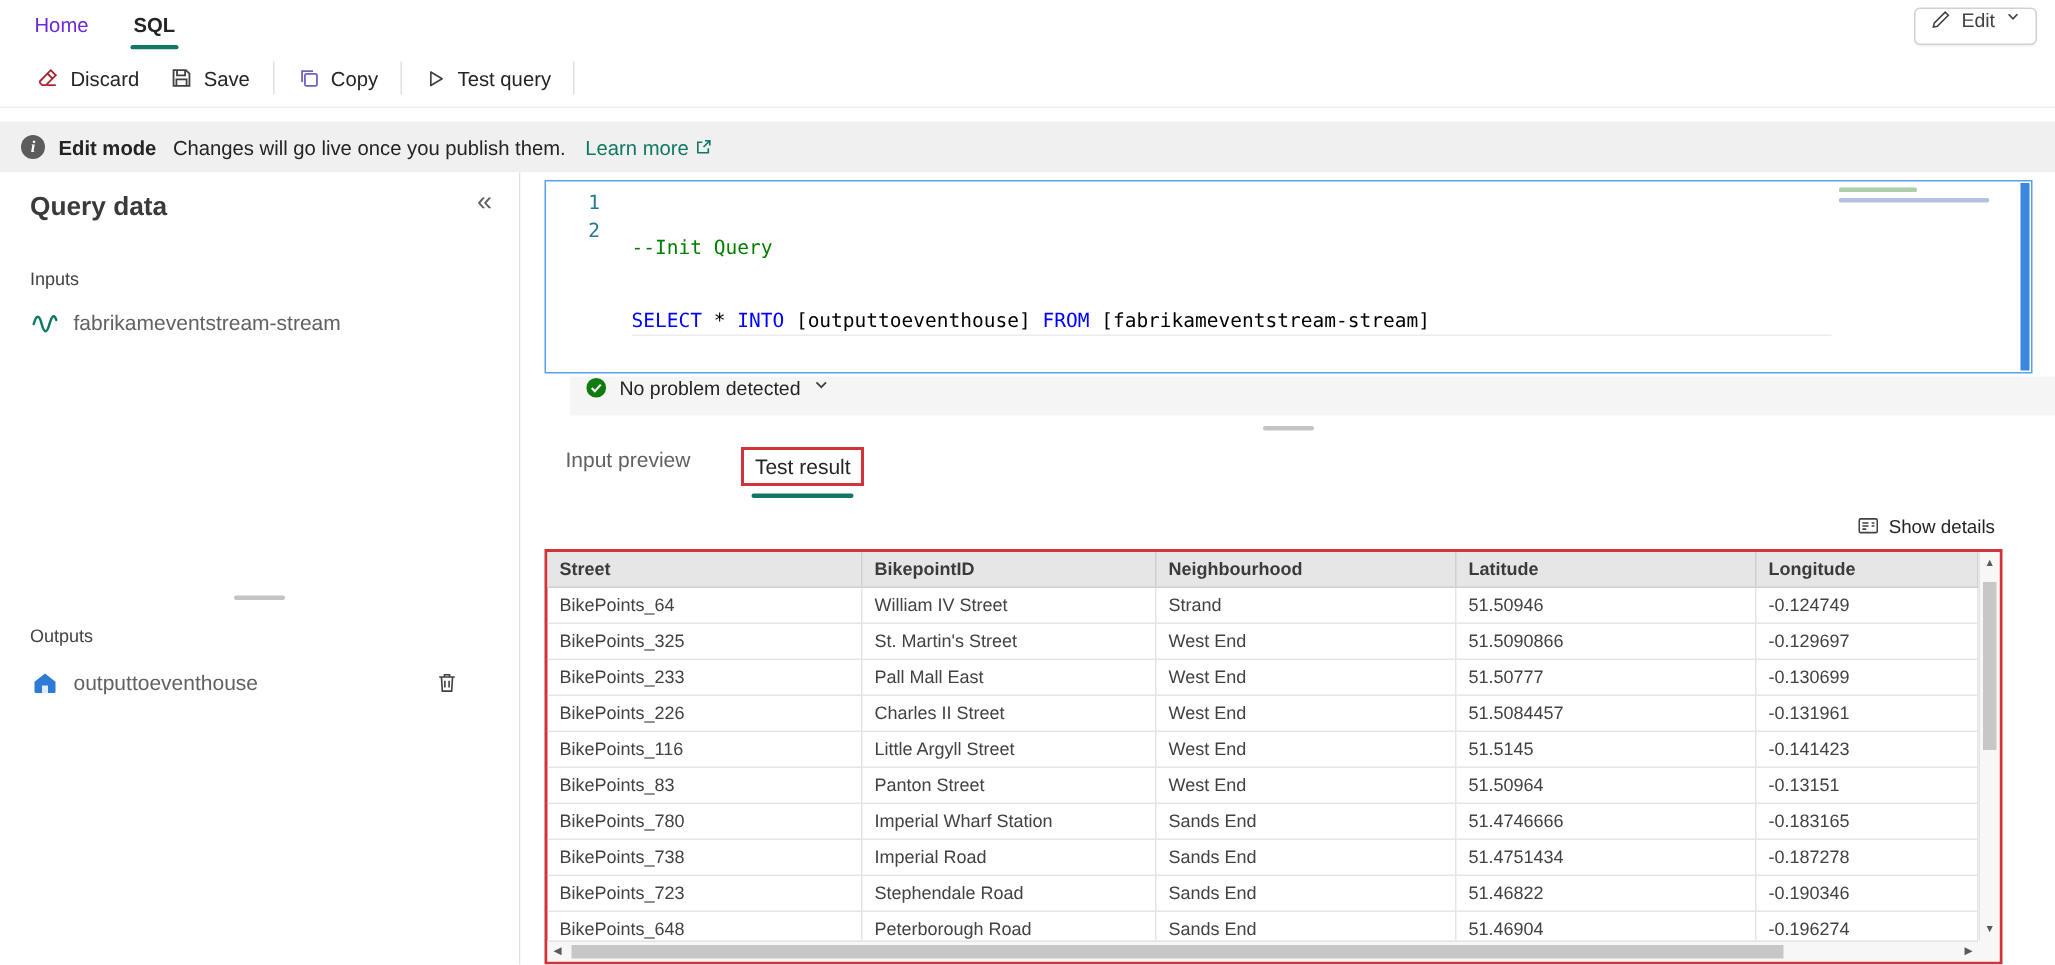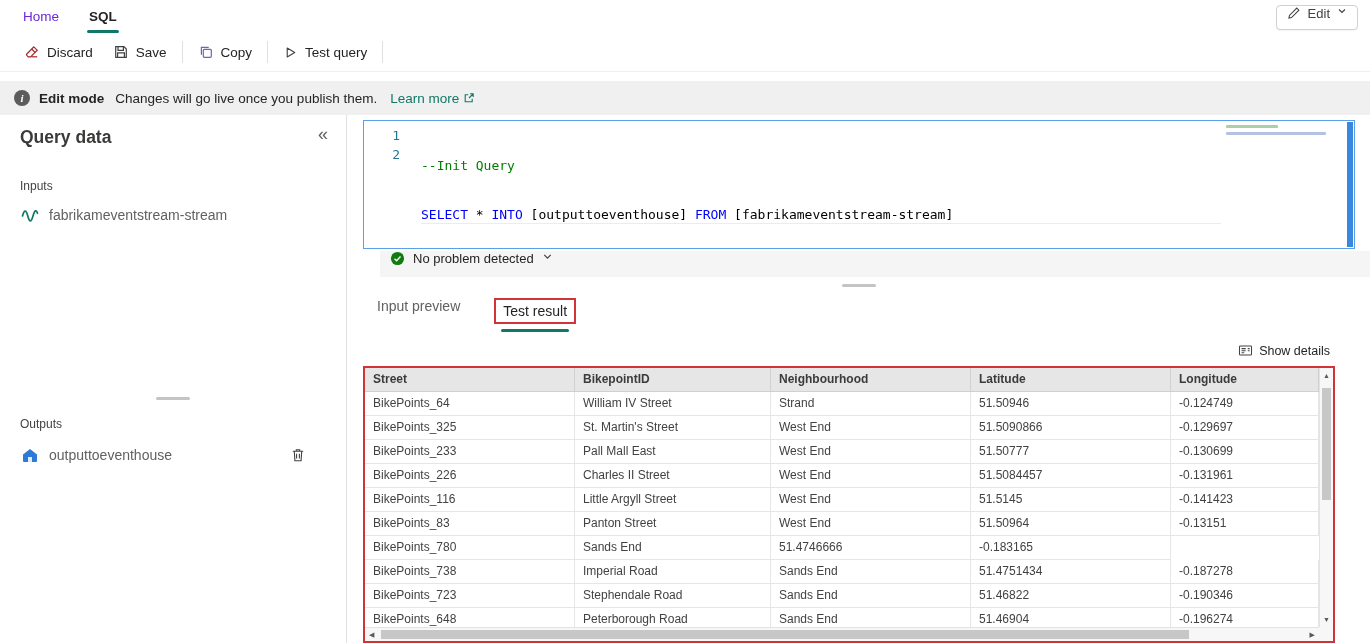--- a/index.html
+++ b/index.html
@@ -291,20 +291,21 @@
           </div>
           <div class="trow">
             <div class="tcell">BikePoints_83</div>
             <div class="tcell">Panton Street</div>
             <div class="tcell">West End</div>
             <div class="tcell">51.50964</div>
             <div class="tcell">-0.13151</div>
           </div>
           <div class="trow">
             <div class="tcell">BikePoints_780</div>
+            <div class="tcell">Imperial Wharf Station</div>
             <div class="tcell">Sands End</div>
             <div class="tcell">51.4746666</div>
             <div class="tcell">-0.183165</div>
           </div>
           <div class="trow">
             <div class="tcell">BikePoints_738</div>
             <div class="tcell">Imperial Road</div>
             <div class="tcell">Sands End</div>
             <div class="tcell">51.4751434</div>
             <div class="tcell">-0.187278</div>

